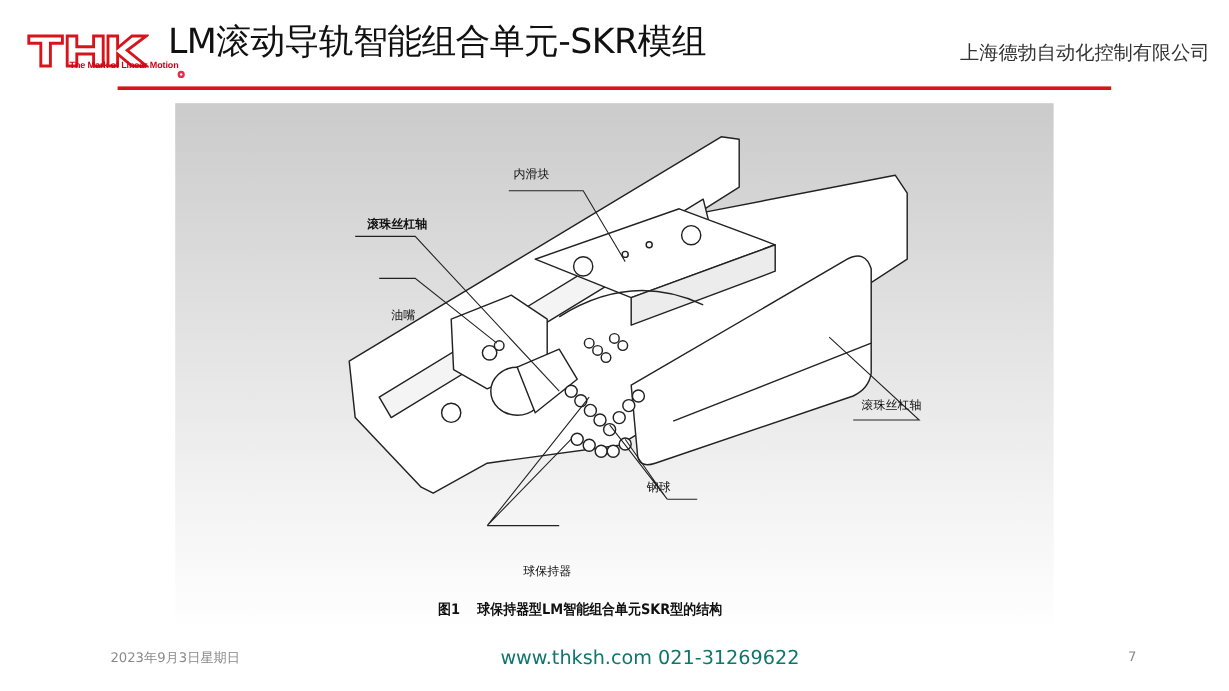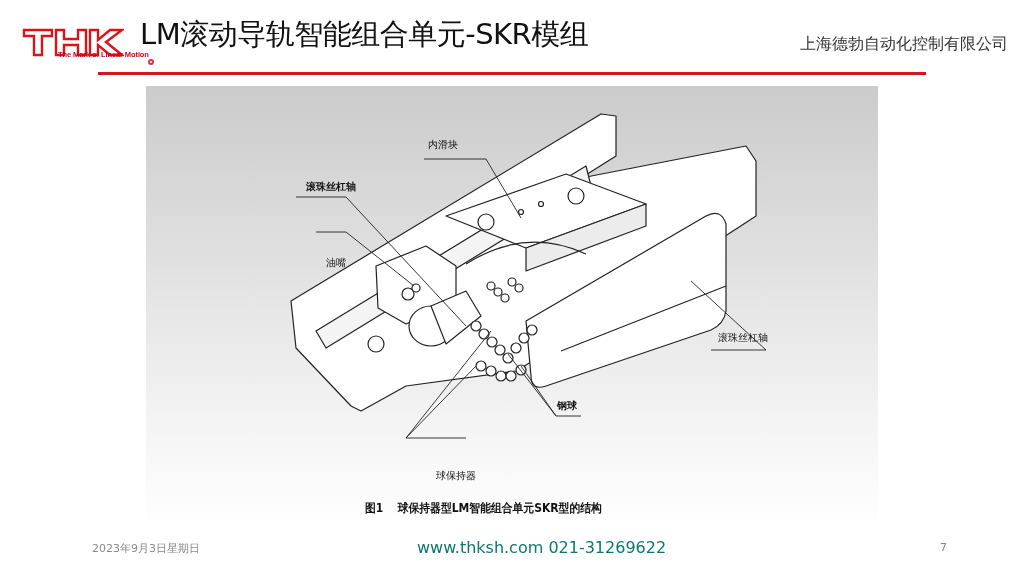--- a/index.html
+++ b/index.html
@@ -102,21 +102,21 @@
       <path d="M260 352 L320 352 M260 352 L330 280 M260 352 L345 245"></path>
       <path d="M410 330 L435 330 M410 330 L375 280 M410 330 L362 268"></path>
     </g>
   </svg>
 
   <div class="callout" style="left:282px; top:52px;">内滑块</div>
   <div class="callout" style="left:160px; top:94px;font-weight:bold;">滚珠丝杠轴</div>
   <div class="callout" style="left:180px; top:132px;margin-top:38px;">油嘴</div>
   <div class="callout" style="left:572px; top:245px;">滚珠丝杠轴</div>
   <div class="callout" style="left:290px; top:335px;margin-top:48px;">球保持器</div>
-  <div class="callout" style="left:411px; top:313px;font-weight:bold;">钢球</div>
+  <div class="callout" style="left:393px; top:313px;">钢球</div>
 </div>
 
 <div class="caption">
   <span class="num">图1</span><span>球保持器型LM智能组合单元SKR型的结构</span>
 </div>
 
 <div class="footer-date">2023年9月3日星期日</div>
 <div class="footer-web">www.thksh.com 021-31269622</div>
 <div class="footer-page">7</div>
 

